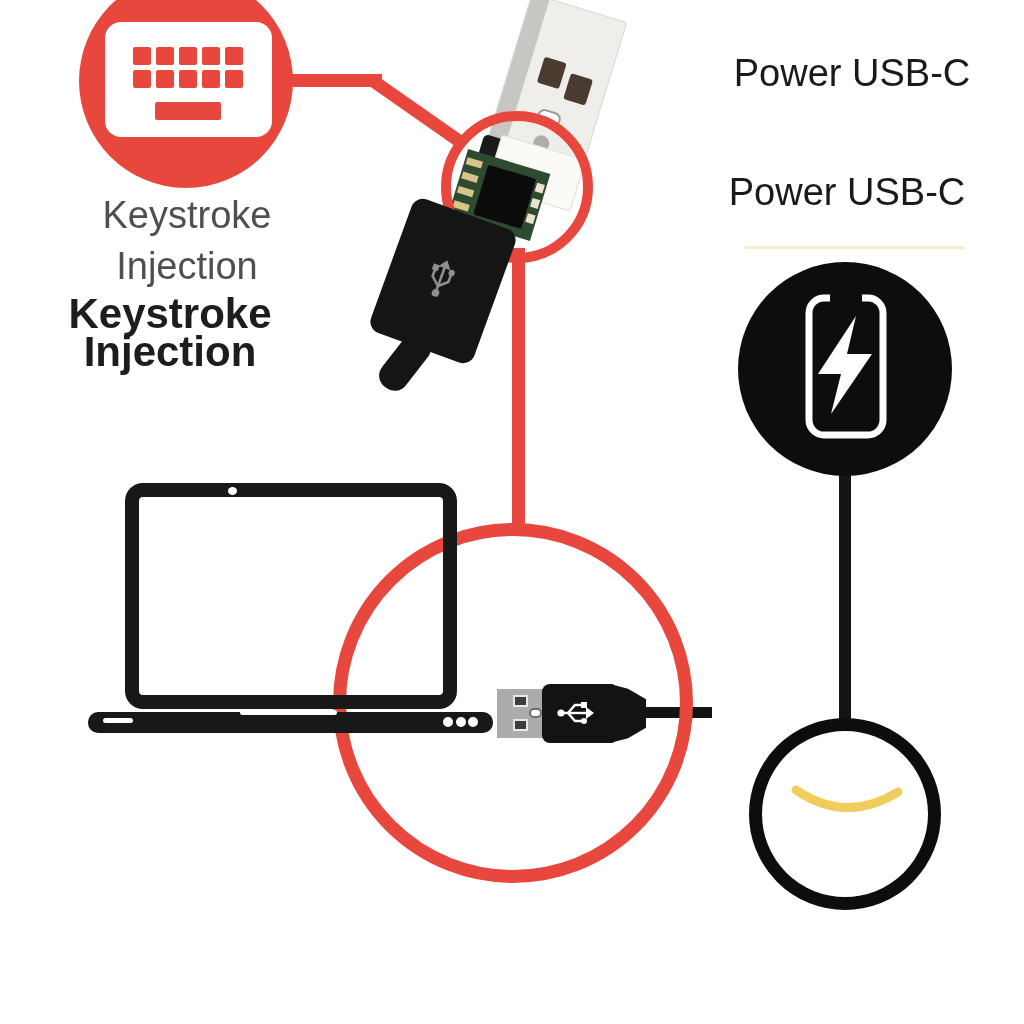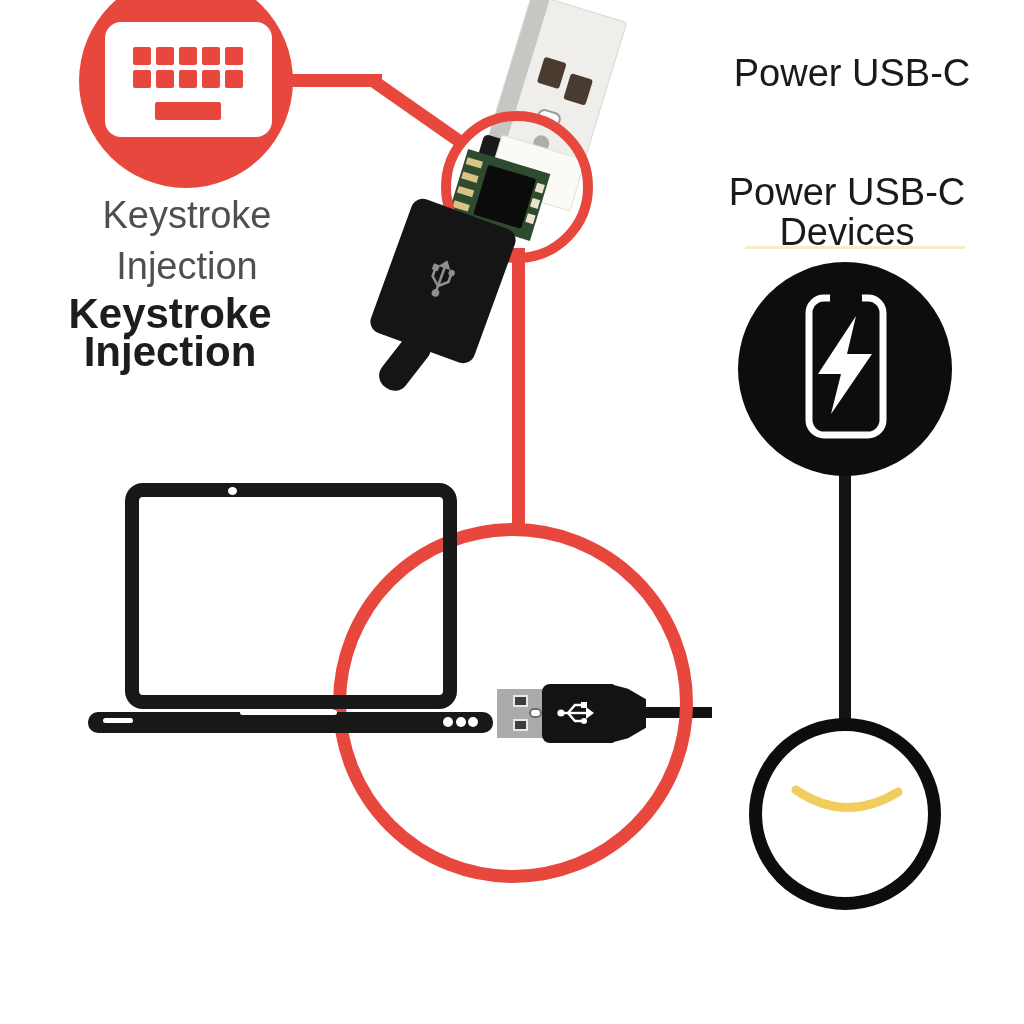--- a/index.html
+++ b/index.html
@@ -206,21 +206,20 @@
     <div>Injection</div>
   </div>
   <div class="abs txt keystroke-bold">
     <div>Keystroke</div>
     <div>Injection</div>
   </div>
 
   <div class="abs txt power-title">Power USB-C</div>
   <div class="abs txt power-devices">
     <div>Power USB-C</div>
-    <div>Devices</div>
   </div>
   <div class="abs devices-underline"></div>
 
   <div class="abs phone-circle">
     <svg width="214" height="214" viewBox="0 0 214 214">
       <rect x="71" y="36" width="74" height="137" rx="15" fill="none" stroke="#ffffff" stroke-width="7"></rect>
       <rect x="92" y="30" width="32" height="13" rx="4" fill="#0D0D0D"></rect>
       <polygon points="118,54 80,112 103,112 93,152 134,92 109,92" fill="#ffffff"></polygon>
     </svg>
   </div>

